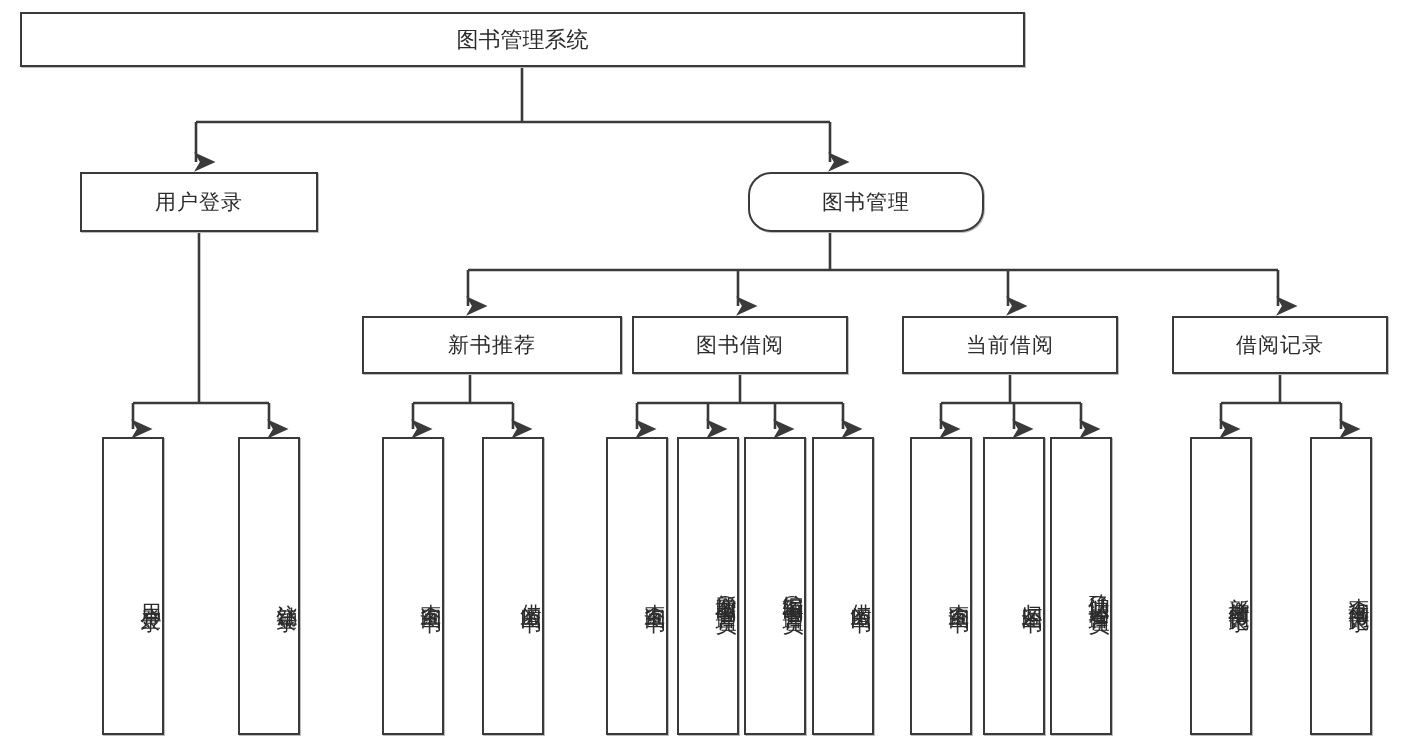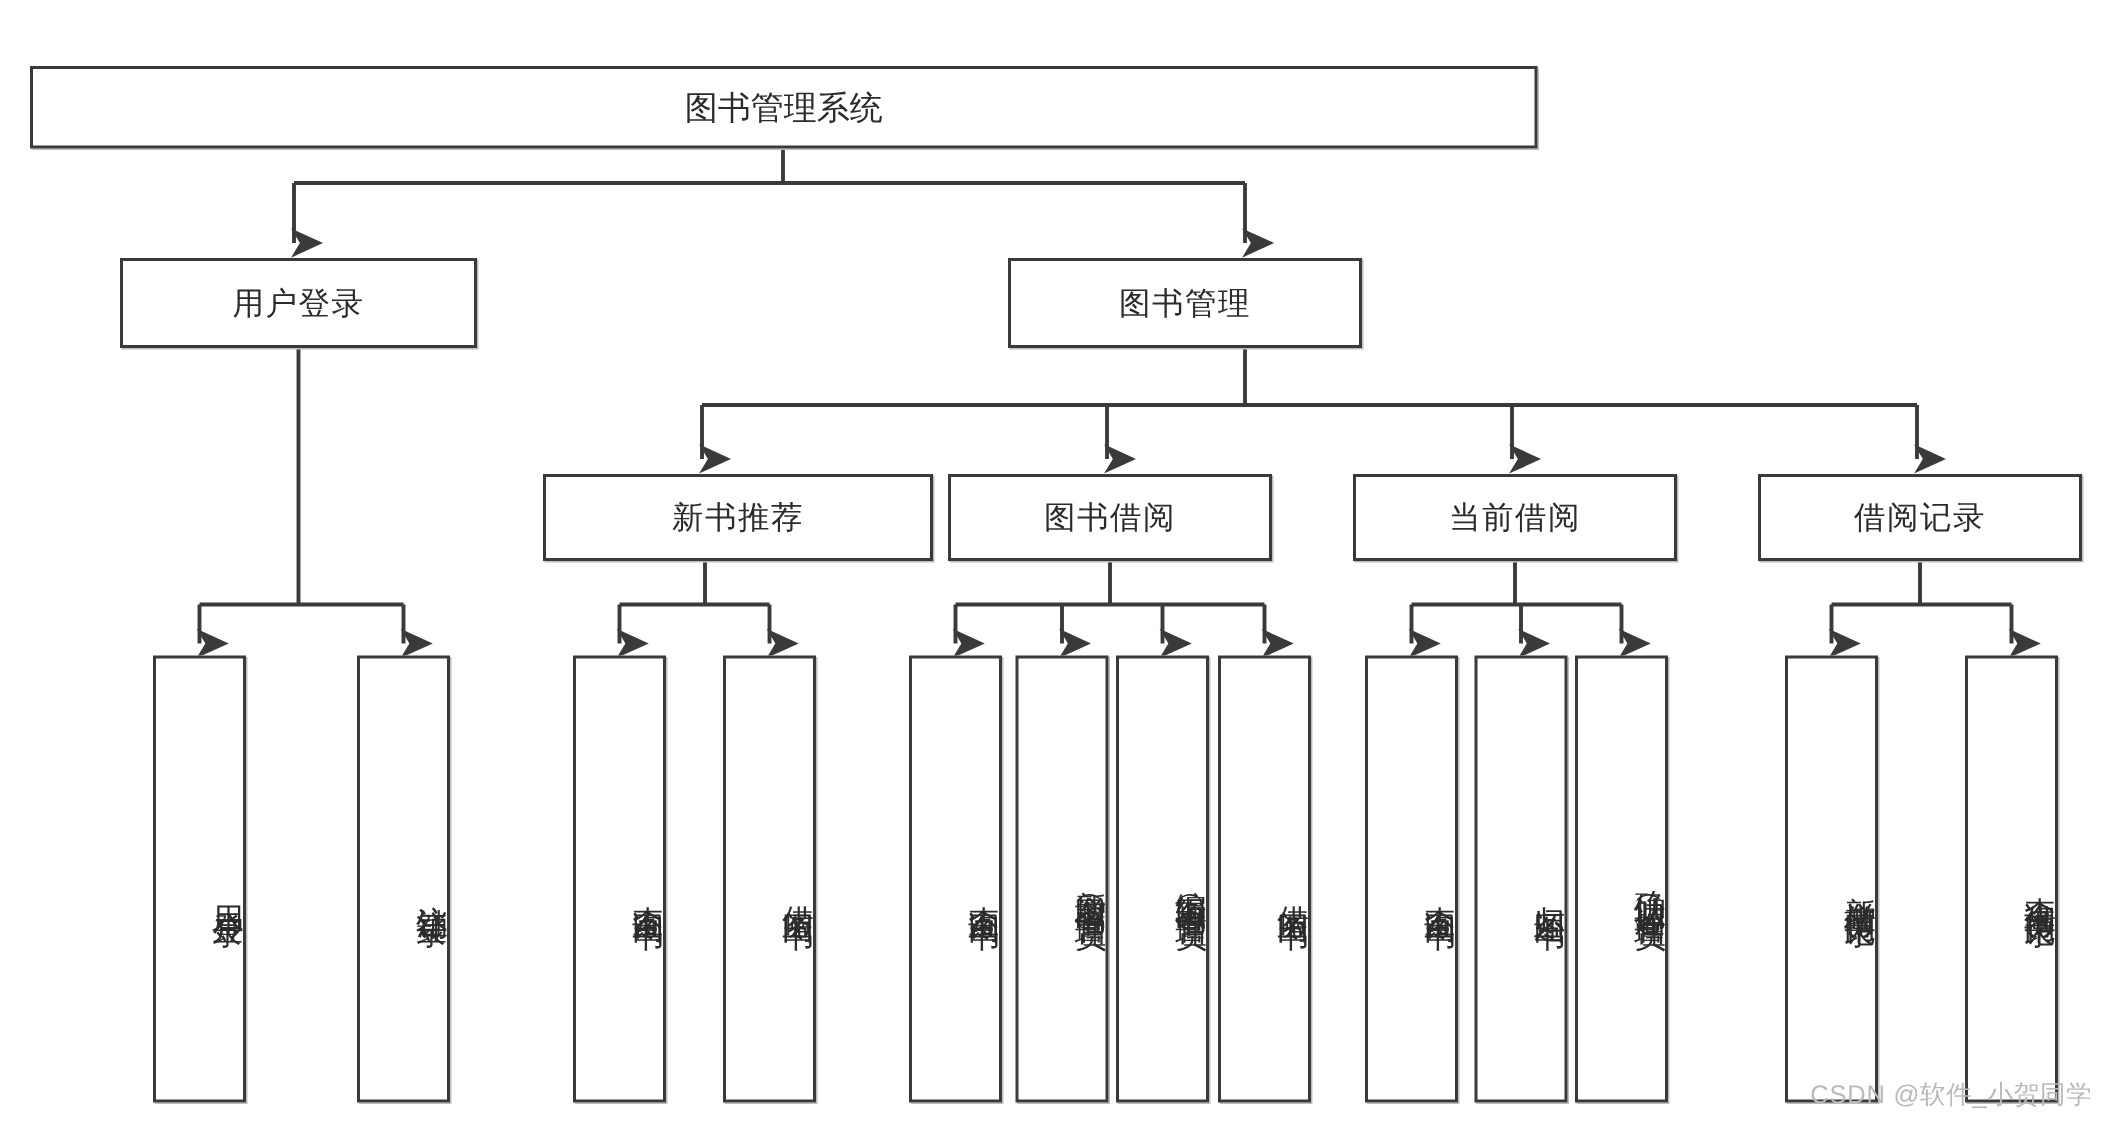--- a/index.html
+++ b/index.html
@@ -122,29 +122,29 @@
       <path d="M 1014 403 L 1014 429" marker-end="url(#arrow)"></path>
       <path d="M 1081 403 L 1081 429" marker-end="url(#arrow)"></path>
 
       <path d="M 1280 374 L 1280 403"></path>
       <path d="M 1221 403 L 1341 403"></path>
       <path d="M 1221 403 L 1221 429" marker-end="url(#arrow)"></path>
       <path d="M 1341 403 L 1341 429" marker-end="url(#arrow)"></path>
     </g>
   </svg>
 
-  <div class="node root" style="left:20px; top:12px; width:1005px; height:55px;margin-top:32px;">
+  <div class="node root" style="left:20px; top:12px; width:1005px; height:55px;">
     <span class="label">图书管理系统</span>
   </div>
 
   <div class="node h" style="left:80px; top:172px; width:238px; height:60px;">
     <span class="label">用户登录</span>
   </div>
 
-  <div class="node h" style="left:672px; top:172px; width:236px; height:60px;">
+  <div class="node h" style="left:748px; top:172px; width:236px; height:60px;border-radius:23px;">
     <span class="label">图书管理</span>
   </div>
 
   <div class="node h" style="left:362px; top:316px; width:260px; height:58px;">
     <span class="label">新书推荐</span>
   </div>
 
   <div class="node h" style="left:632px; top:316px; width:216px; height:58px;text-align:center;">
     <span class="label">图书借阅</span>
   </div>
@@ -202,15 +202,14 @@
   </div>
 
   <div class="node v tall" style="left:1190px; top:437px; width:62px; height:298px;">
     <span class="label">新增借阅记录</span>
   </div>
 
   <div class="node v tall" style="left:1310px; top:437px; width:62px; height:298px;">
     <span class="label">查询借阅记录</span>
   </div>
 
-  <div id="watermark">CSDN @软件_小贺同学</div>
 
 </div>
 
 </body></html>

